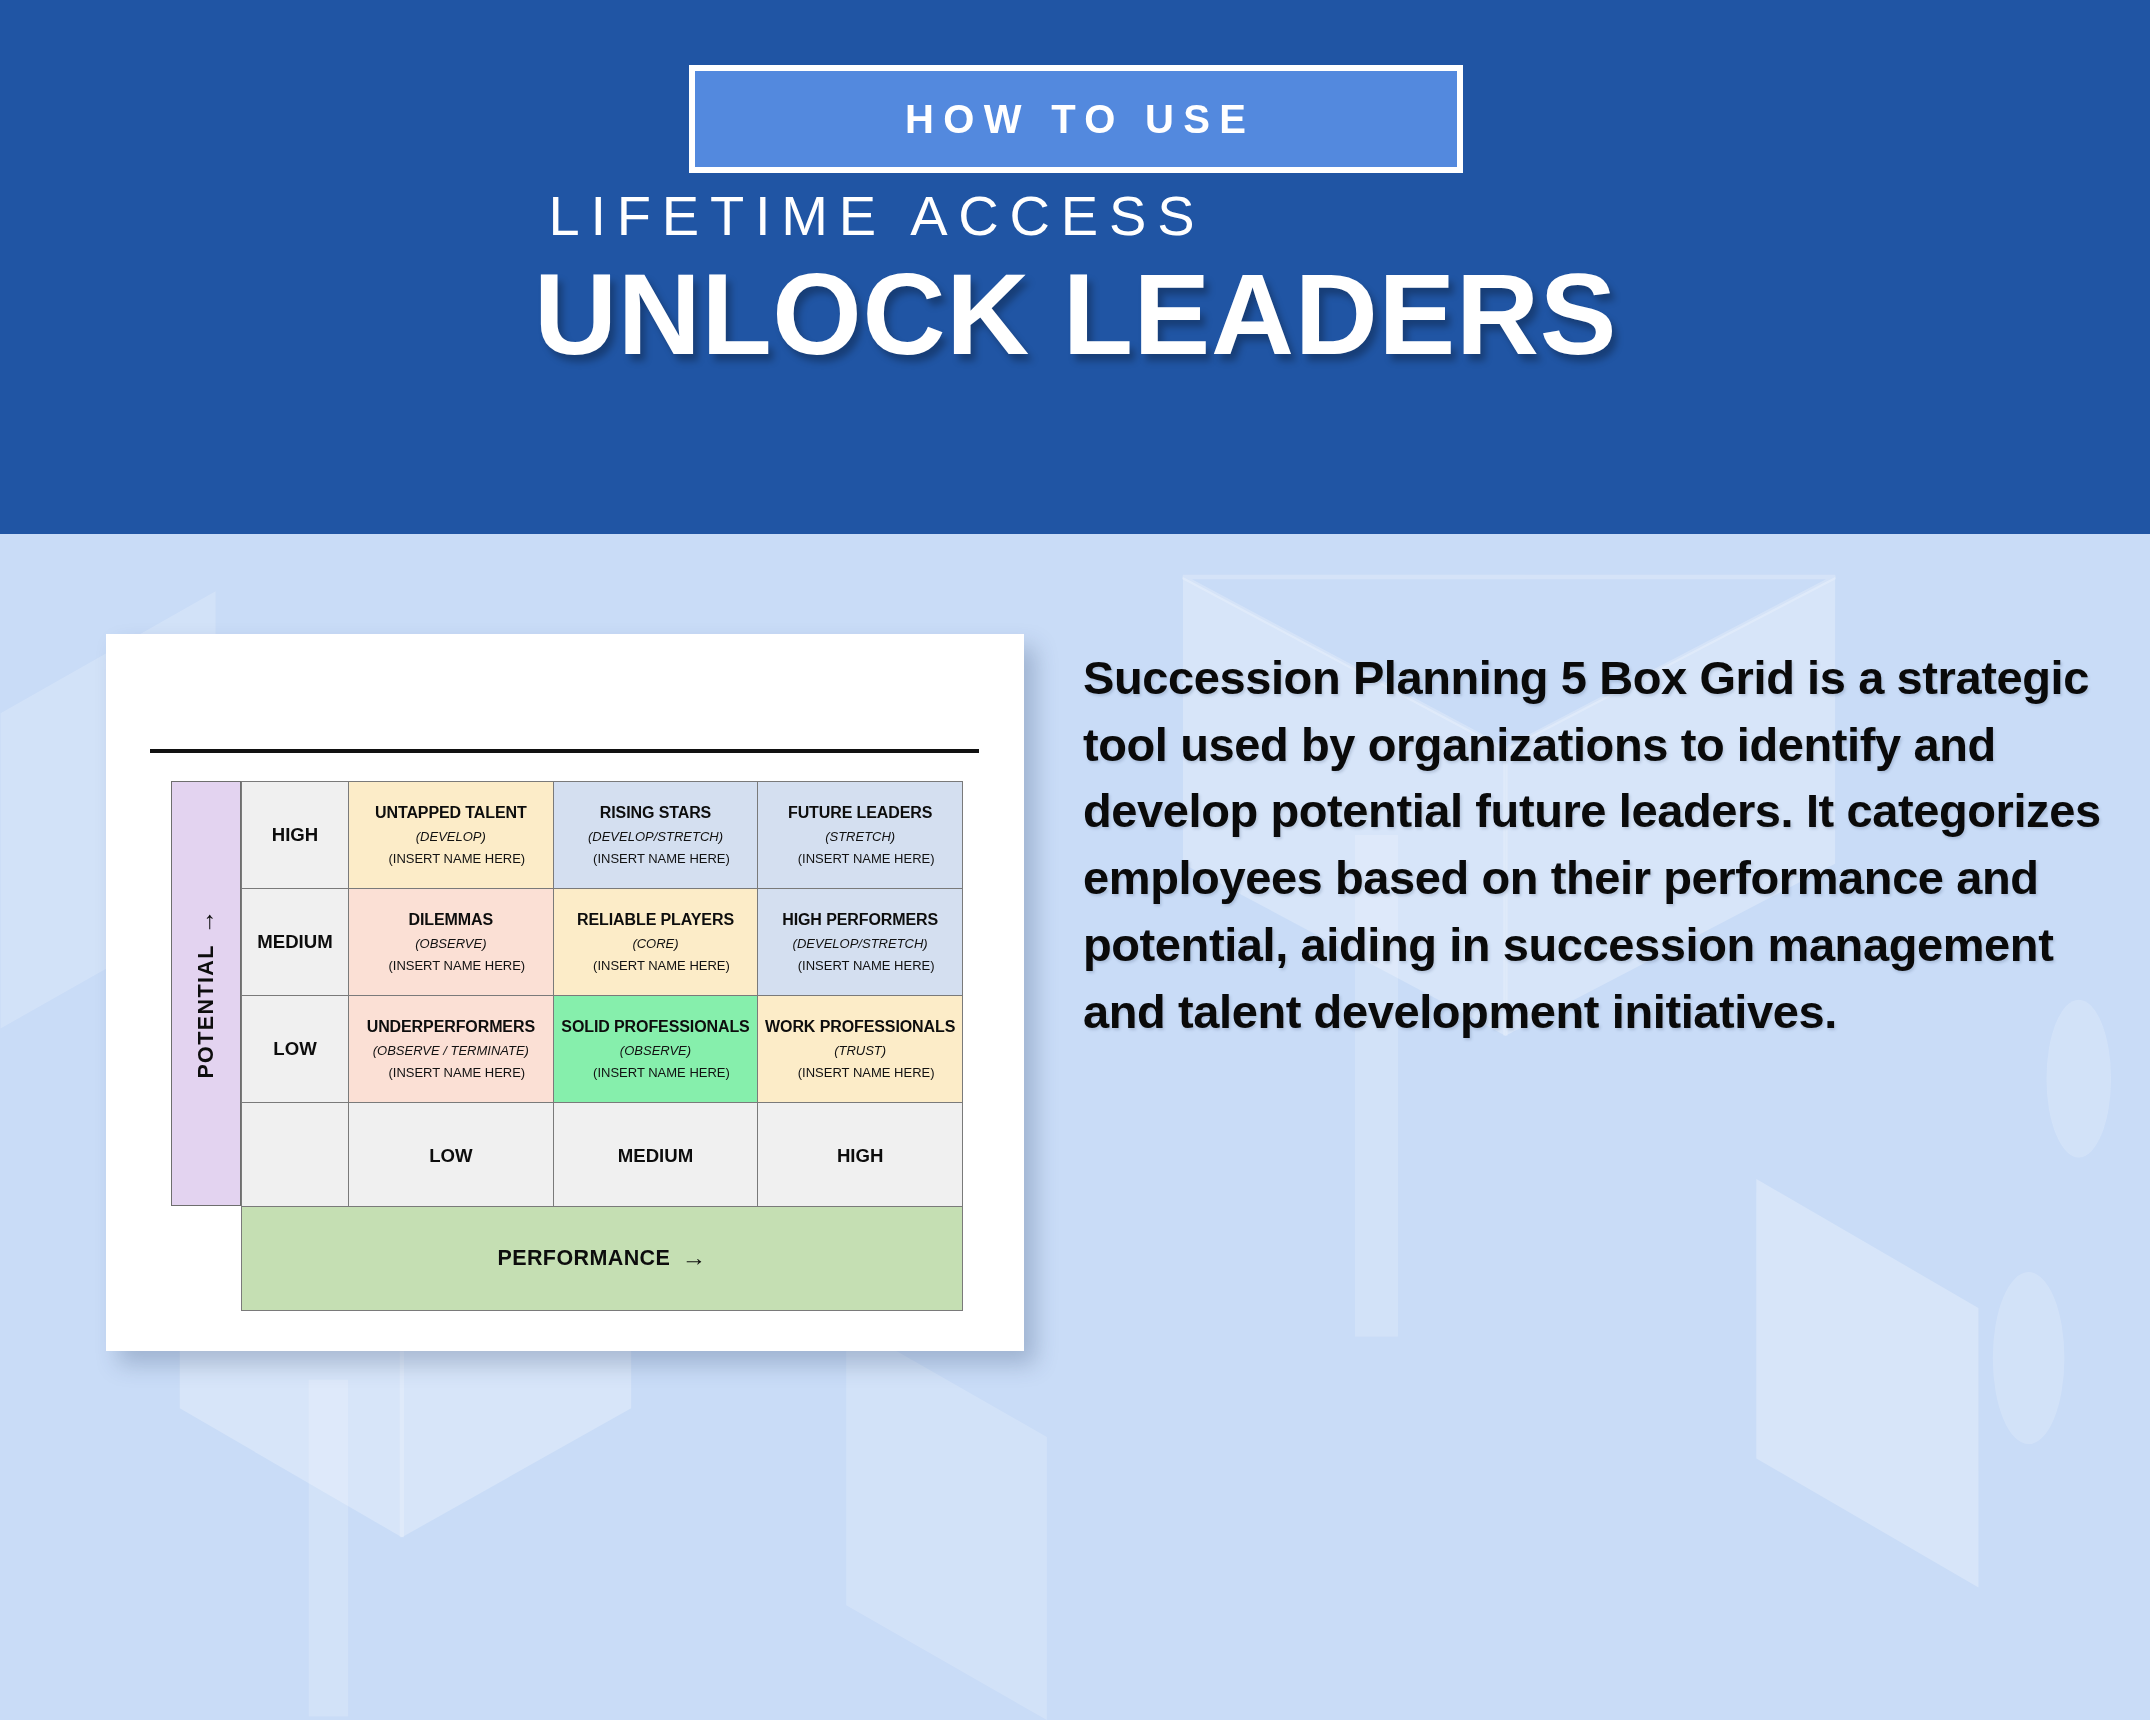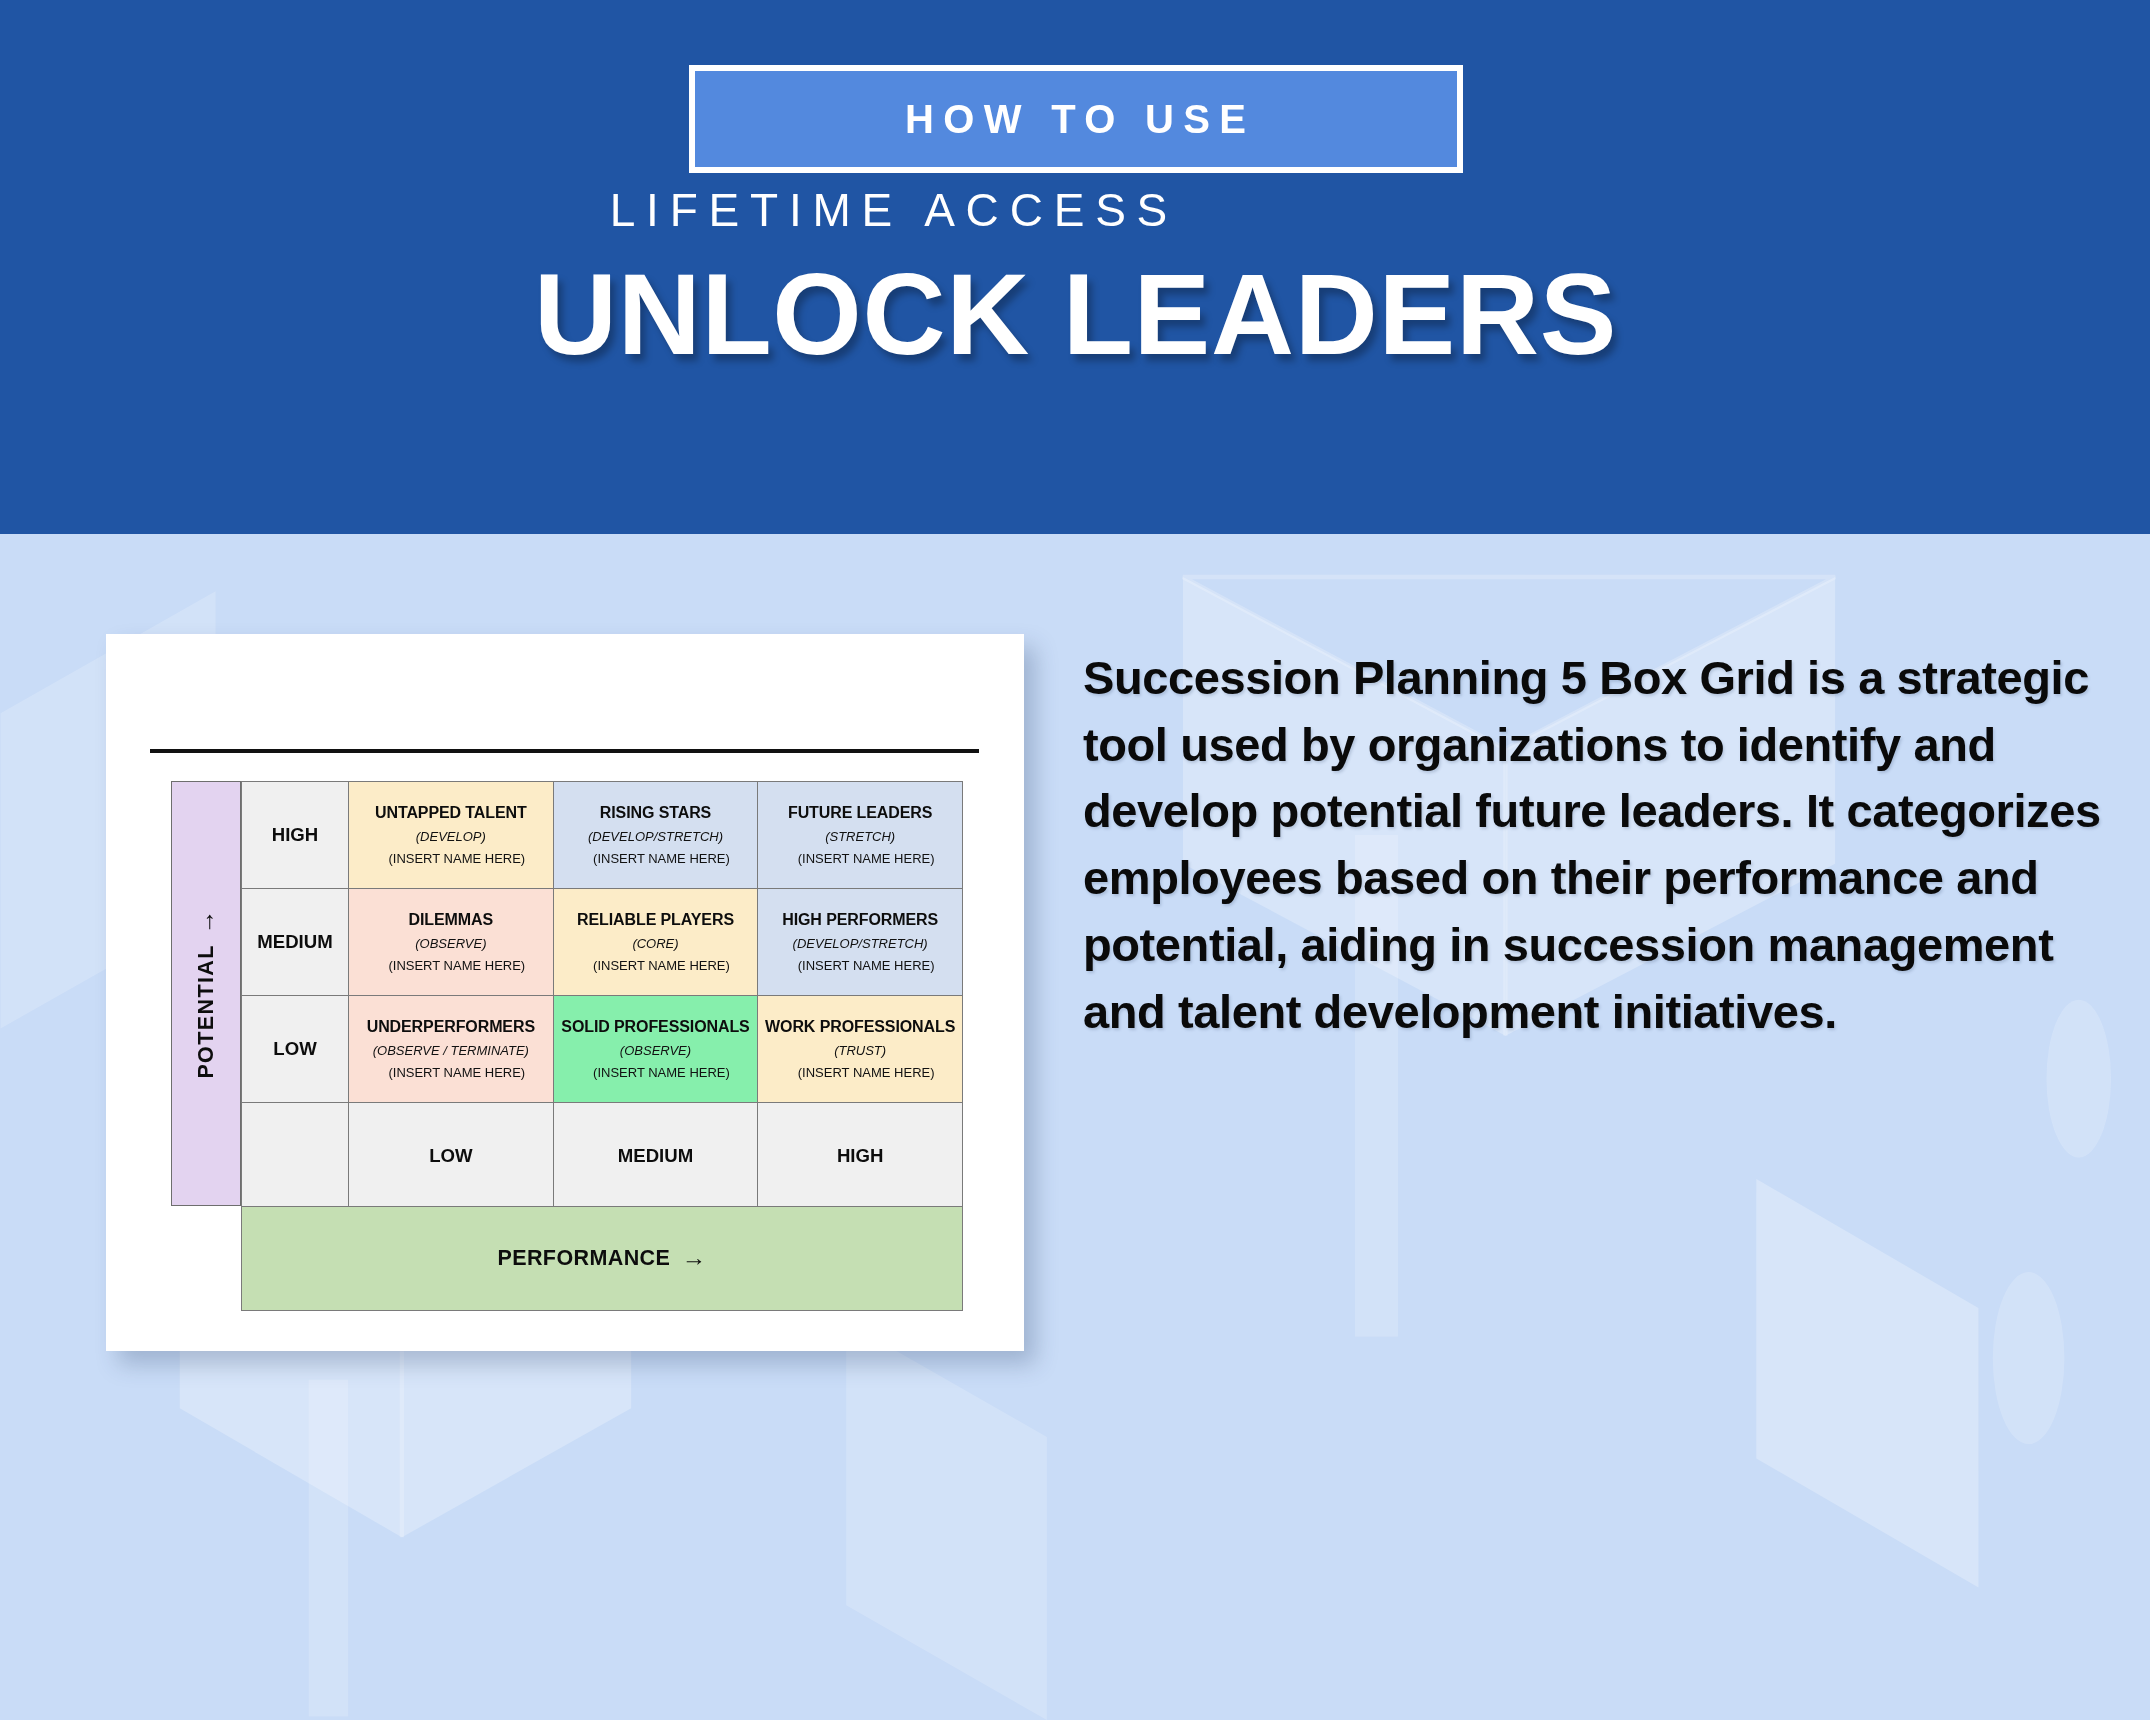--- a/index.html
+++ b/index.html
@@ -33,26 +33,25 @@
     font-size:40px;
     font-weight:700;
     letter-spacing:9.3px;
     text-indent:9.3px;
     font-family:"Liberation Sans", sans-serif;
   }
   .lifetime{
     position:absolute;left:0;top:183px;width:1743px;
     text-align:center;
     color:#FFFFFF;
-    font-size:46px;
+    font-size:56px;
     font-weight:400;
     letter-spacing:10.8px;
     text-indent:10.8px;
     font-family:"Liberation Sans", sans-serif;
-    padding-left:17px;
   }
   .unlock{
     position:absolute;left:0;top:254px;width:2151px;
     text-align:center;
     color:#FFFFFF;
     font-size:115px;
     font-weight:700;
     letter-spacing:0.7px;
     line-height:1.05;
     text-shadow:5px 6.5px 7.2px rgba(0,0,0,0.28);

